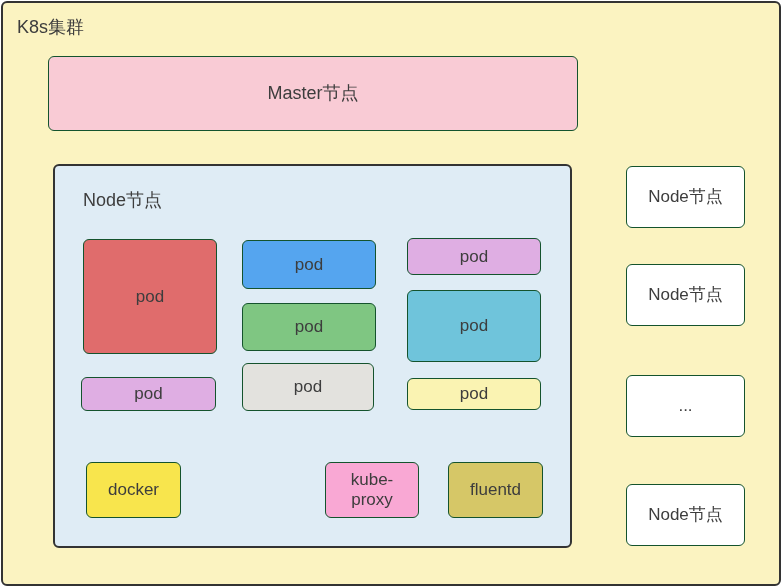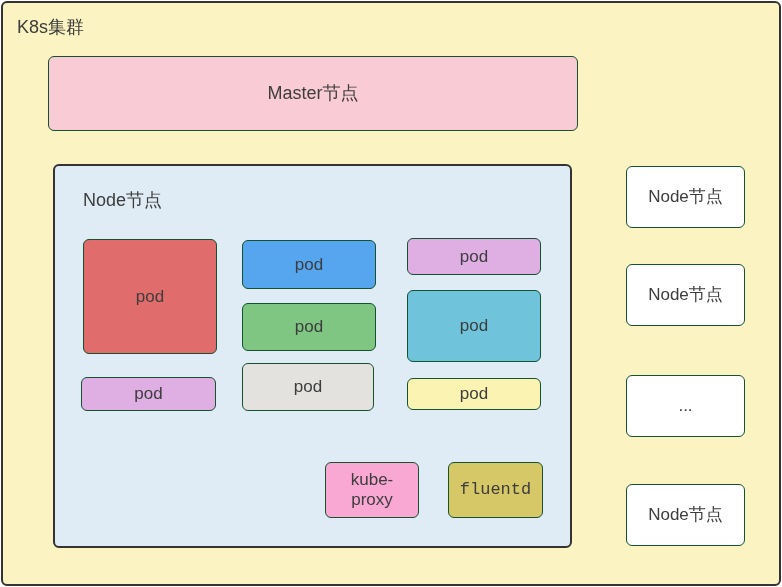--- a/index.html
+++ b/index.html
@@ -114,25 +114,26 @@
       <div class="box pod-purple-top" style="background-color: rgb(223, 174, 227);">pod</div>
 
       <div class="box pod-teal" style="background-color: rgb(111, 196, 219);">pod</div>
 
       <div class="box pod-purple-bottom" style="background-color: rgb(223, 174, 227);">pod</div>
 
       <div class="box pod-gray" style="background-color: rgb(227, 226, 222);">pod</div>
 
       <div class="box pod-yellow" style="background-color: rgb(250, 243, 178);">pod</div>
 
+      <div class="box comp comp-docker" style="background-color: rgb(248, 229, 77);">docker</div>
 
 
       <div class="box comp comp-proxy" style="background-color: #f9a8d4;">kube-proxy</div>
 
-      <div class="box comp comp-fluentd" style="background-color: rgb(214, 199, 103); font-family: Liberation Mono, monospace;">fluentd</div>
+      <div class="box comp comp-fluentd" style="background-color: rgb(214, 199, 103);">fluentd</div>
     </div>
 
     <div class="box other-node on-1">Node节点</div>
 
     <div class="box other-node on-2">Node节点</div>
 
     <div class="box other-node on-3">...</div>
 
     <div class="box other-node on-4">Node节点</div>
   </div>

